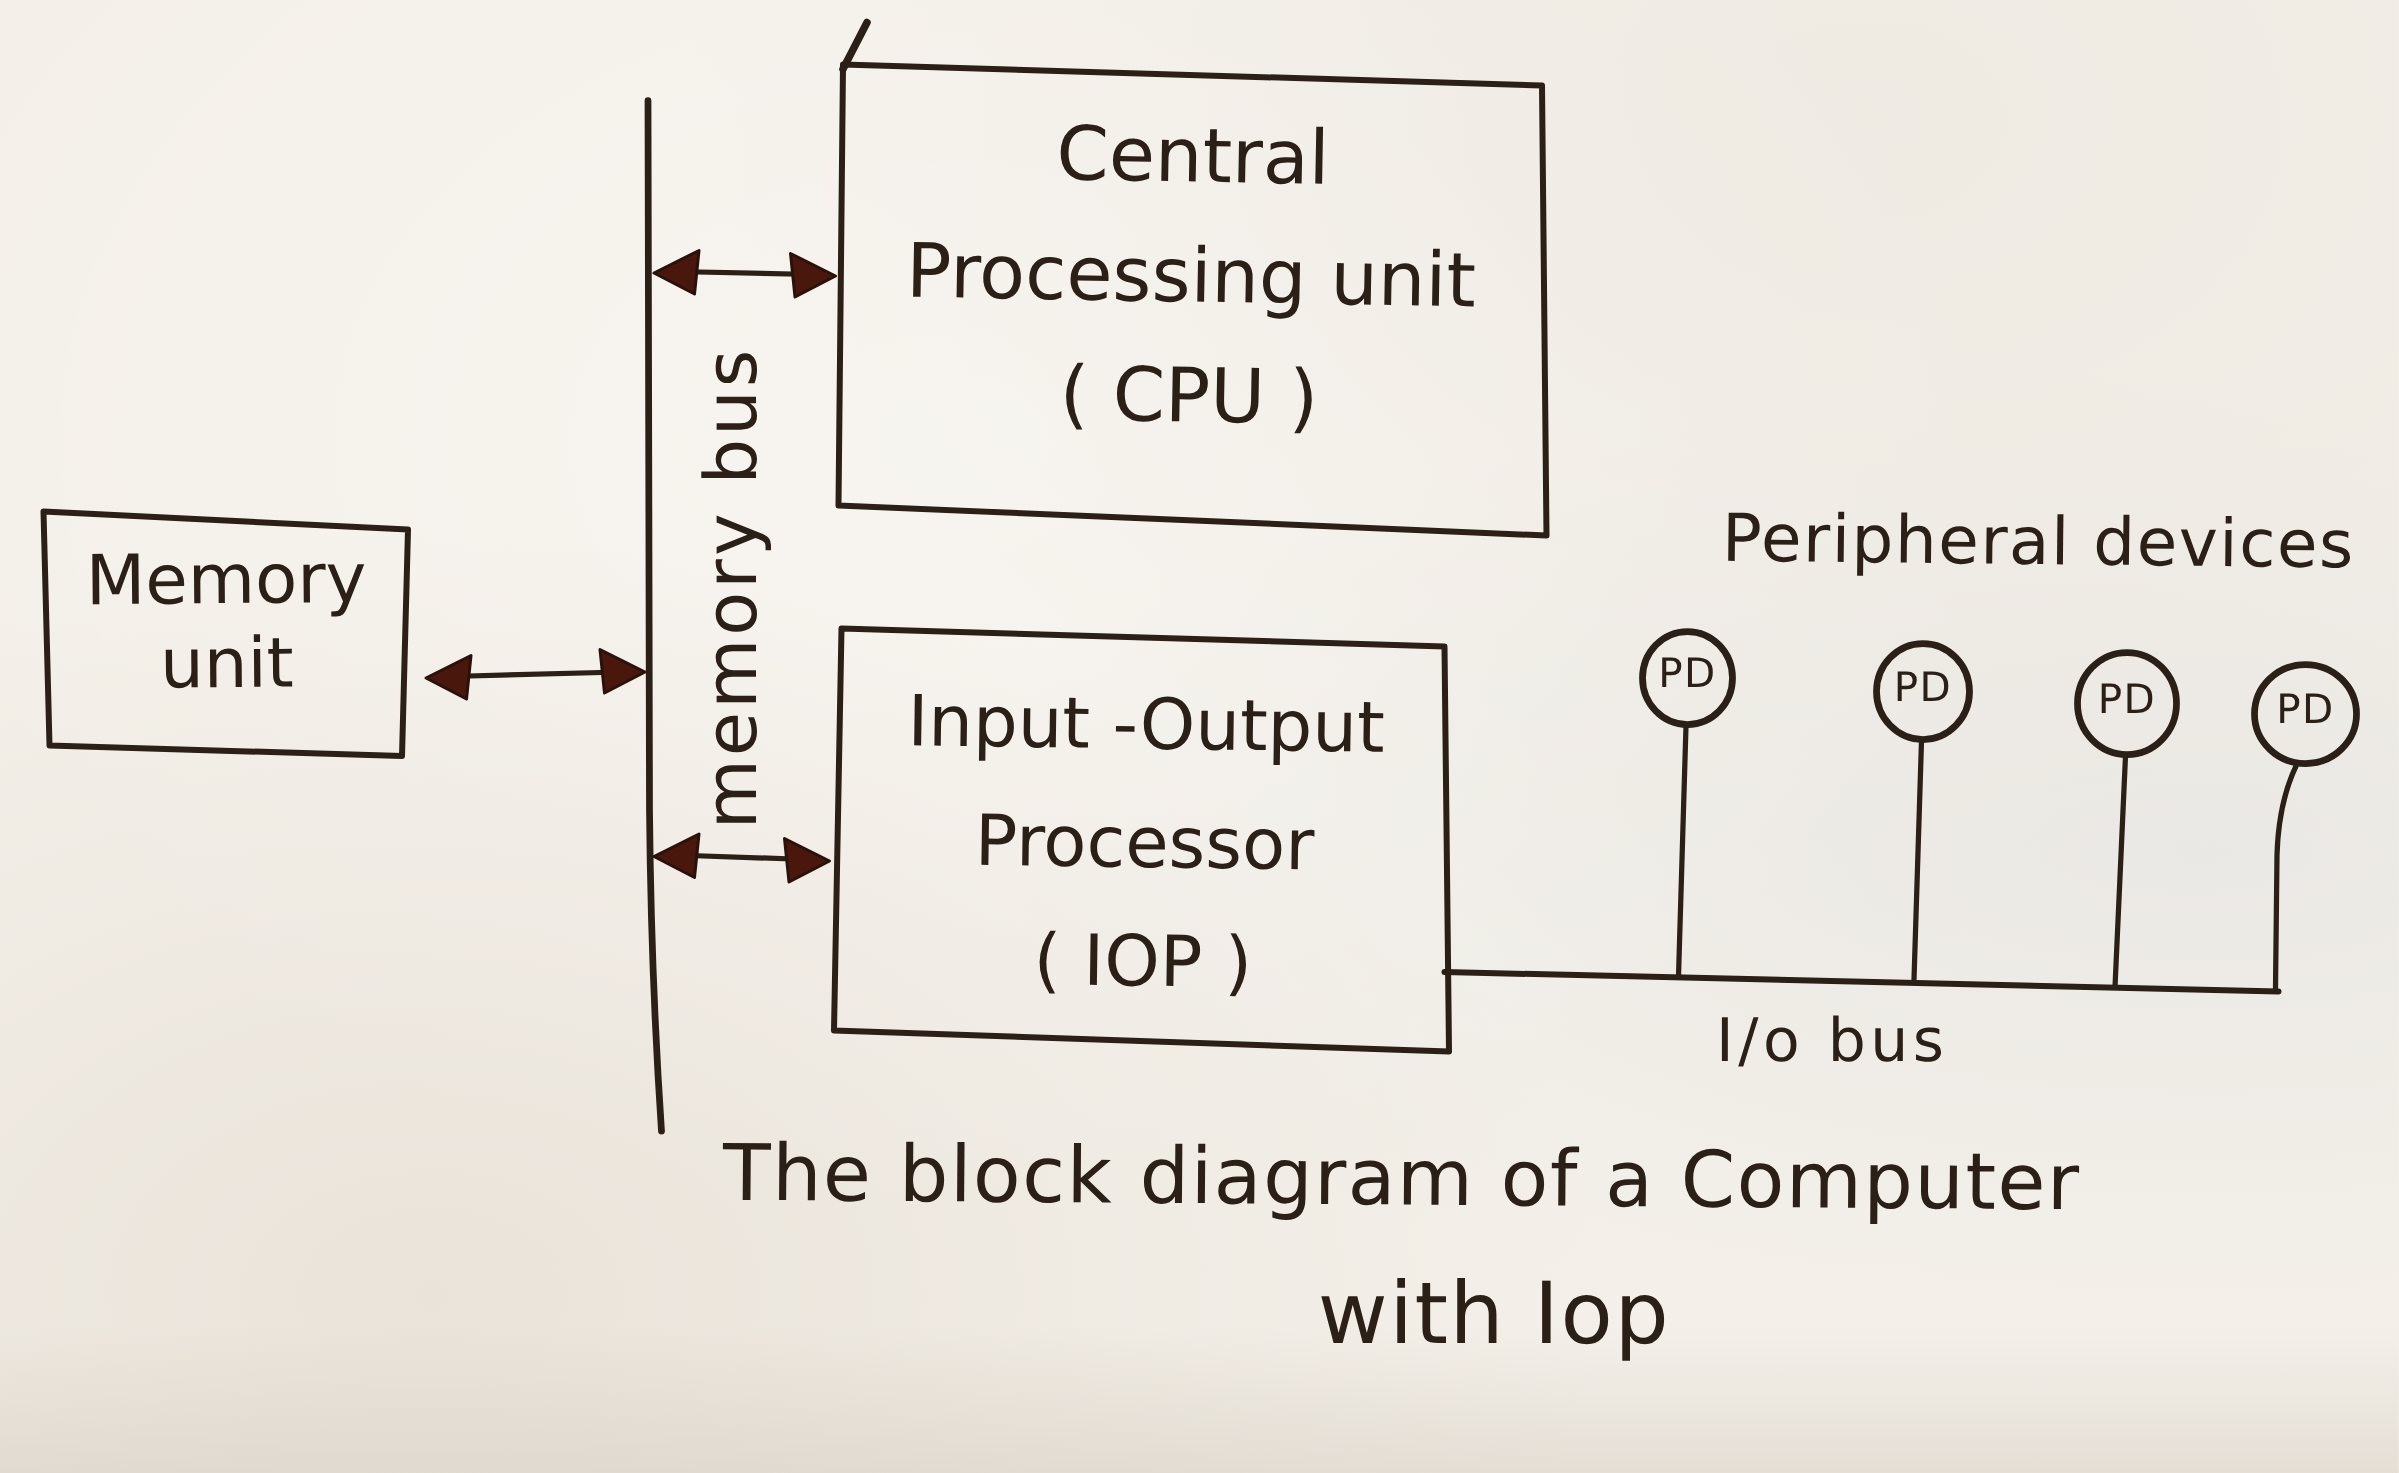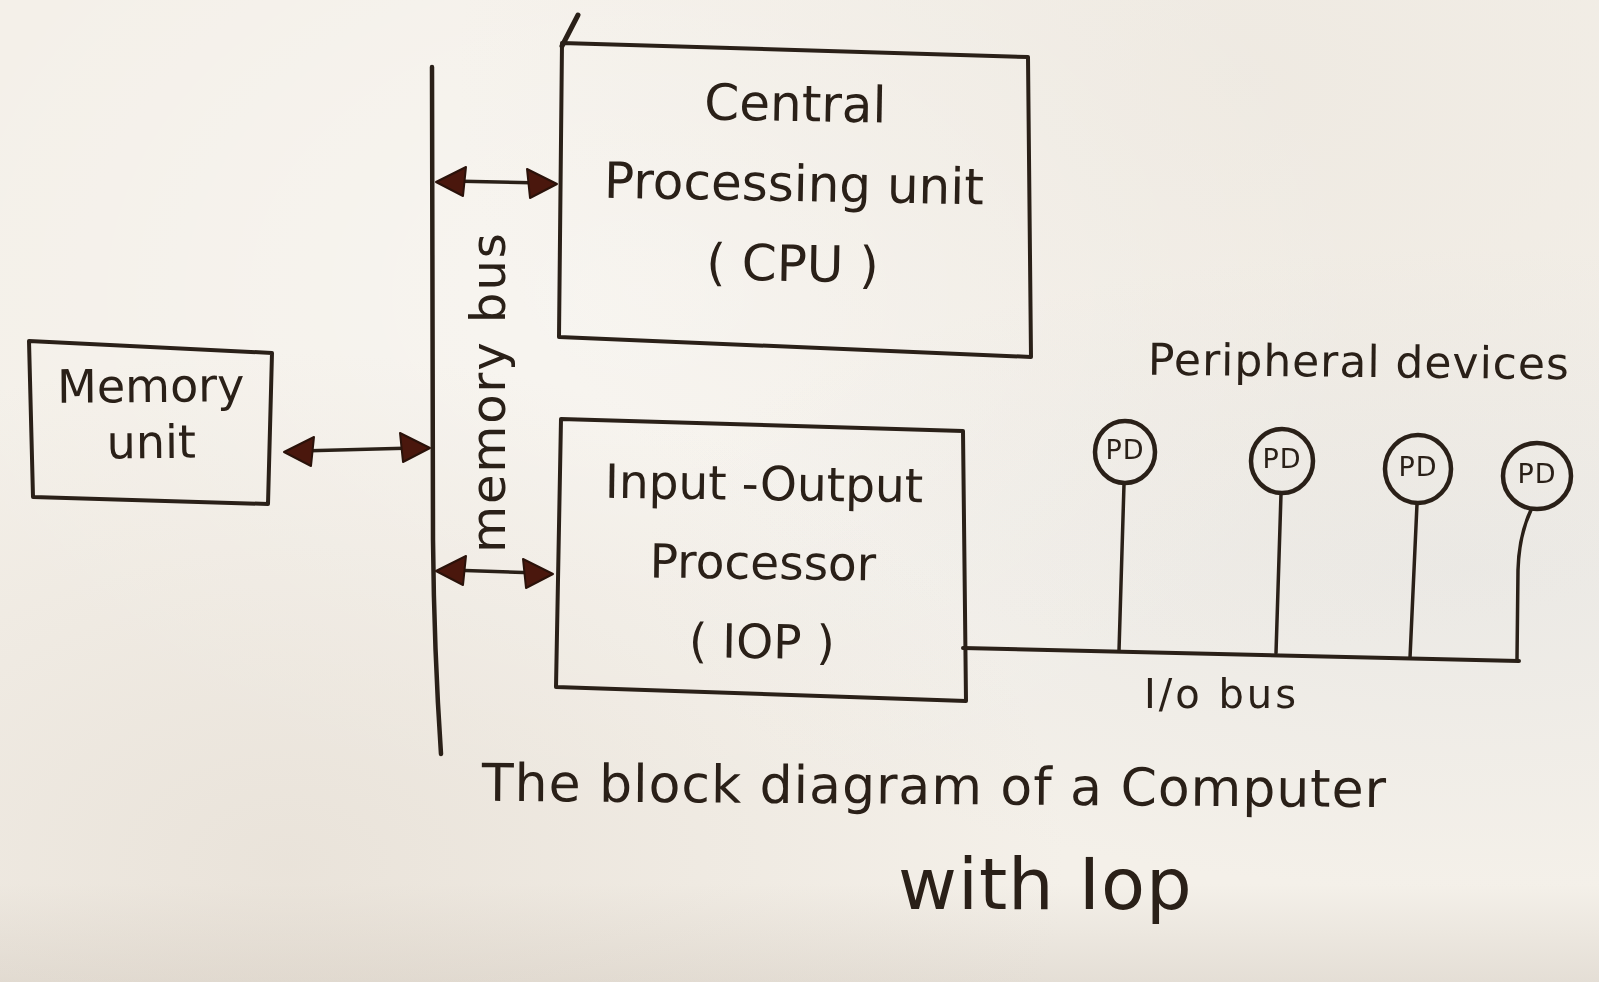--- a/index.html
+++ b/index.html
@@ -23,21 +23,21 @@
   .lbl{position:absolute;white-space:nowrap;line-height:1;color:var(--ink,#2a2018);}
   .center{text-align:center;}
   .memory-label{left:32px;top:358px;width:238px;font-size:46px;line-height:56px;transform:rotate(-0.5deg);}
   .cpu-label{left:565px;top:64px;width:458px;font-size:50px;line-height:80px;transform:rotate(1deg);}
   .iop-label{left:562px;top:444px;width:402px;font-size:47px;line-height:79px;transform:rotate(0.8deg);}
   .membus-label{left:488px;top:392px;font-size:48px;letter-spacing:2px;
     transform:translate(-50%,-50%) rotate(-90deg);}
   .peripheral-heading{left:1148px;top:340px;font-size:44px;letter-spacing:1px;transform:rotate(0.6deg);}
   .iobus-label{left:1144px;top:674px;font-size:40px;letter-spacing:3px;}
   .caption1{left:462px;top:760px;width:945px;font-size:52px;letter-spacing:1px;transform:rotate(0.4deg);}
-  .caption2{left:898px;top:848px;width:280px;font-size:72px;letter-spacing:1px;}
+  .caption2{left:856px;top:848px;width:280px;font-size:57px;letter-spacing:1px;}
   .pd-label{width:64px;font-size:27px;letter-spacing:1px;text-align:center;}
 </style>
 </head>
 <body>
 
 <svg class="strokes" width="1599" height="982" viewBox="0 0 1599 982">
 
   <path d="M432,67 L433,540 Q434,650 441,754" stroke-width="4.5"></path>
 
   <path d="M29,341 L272,353 L268,504 L33,497 Z" stroke-width="4"></path>

